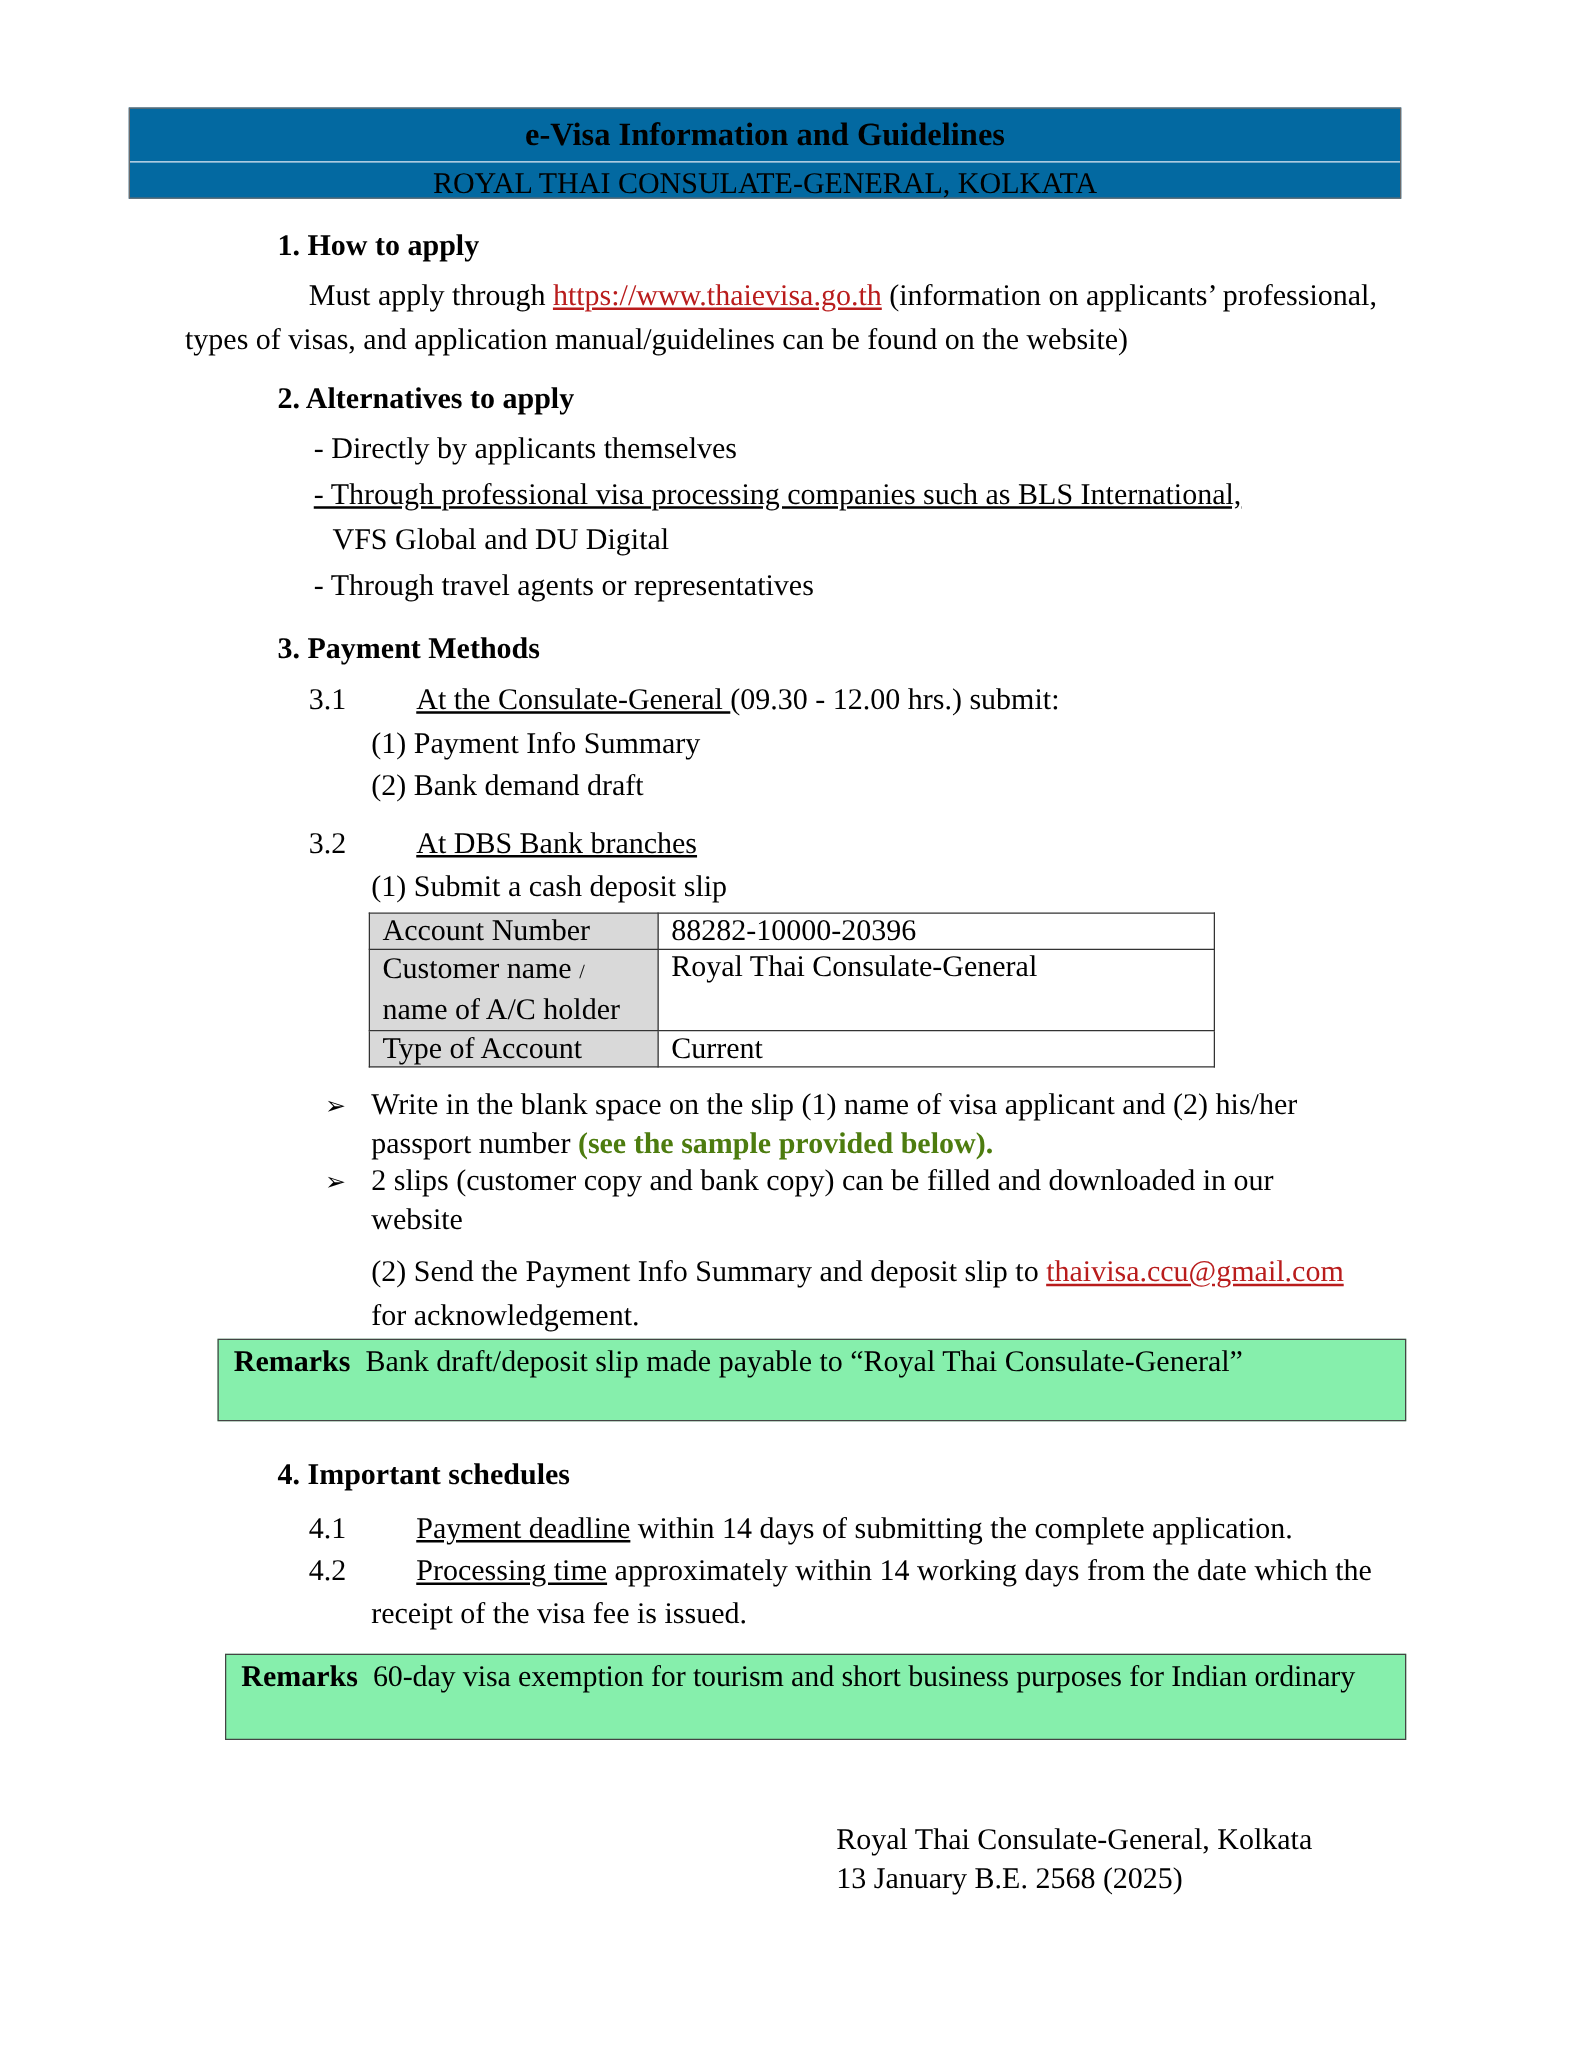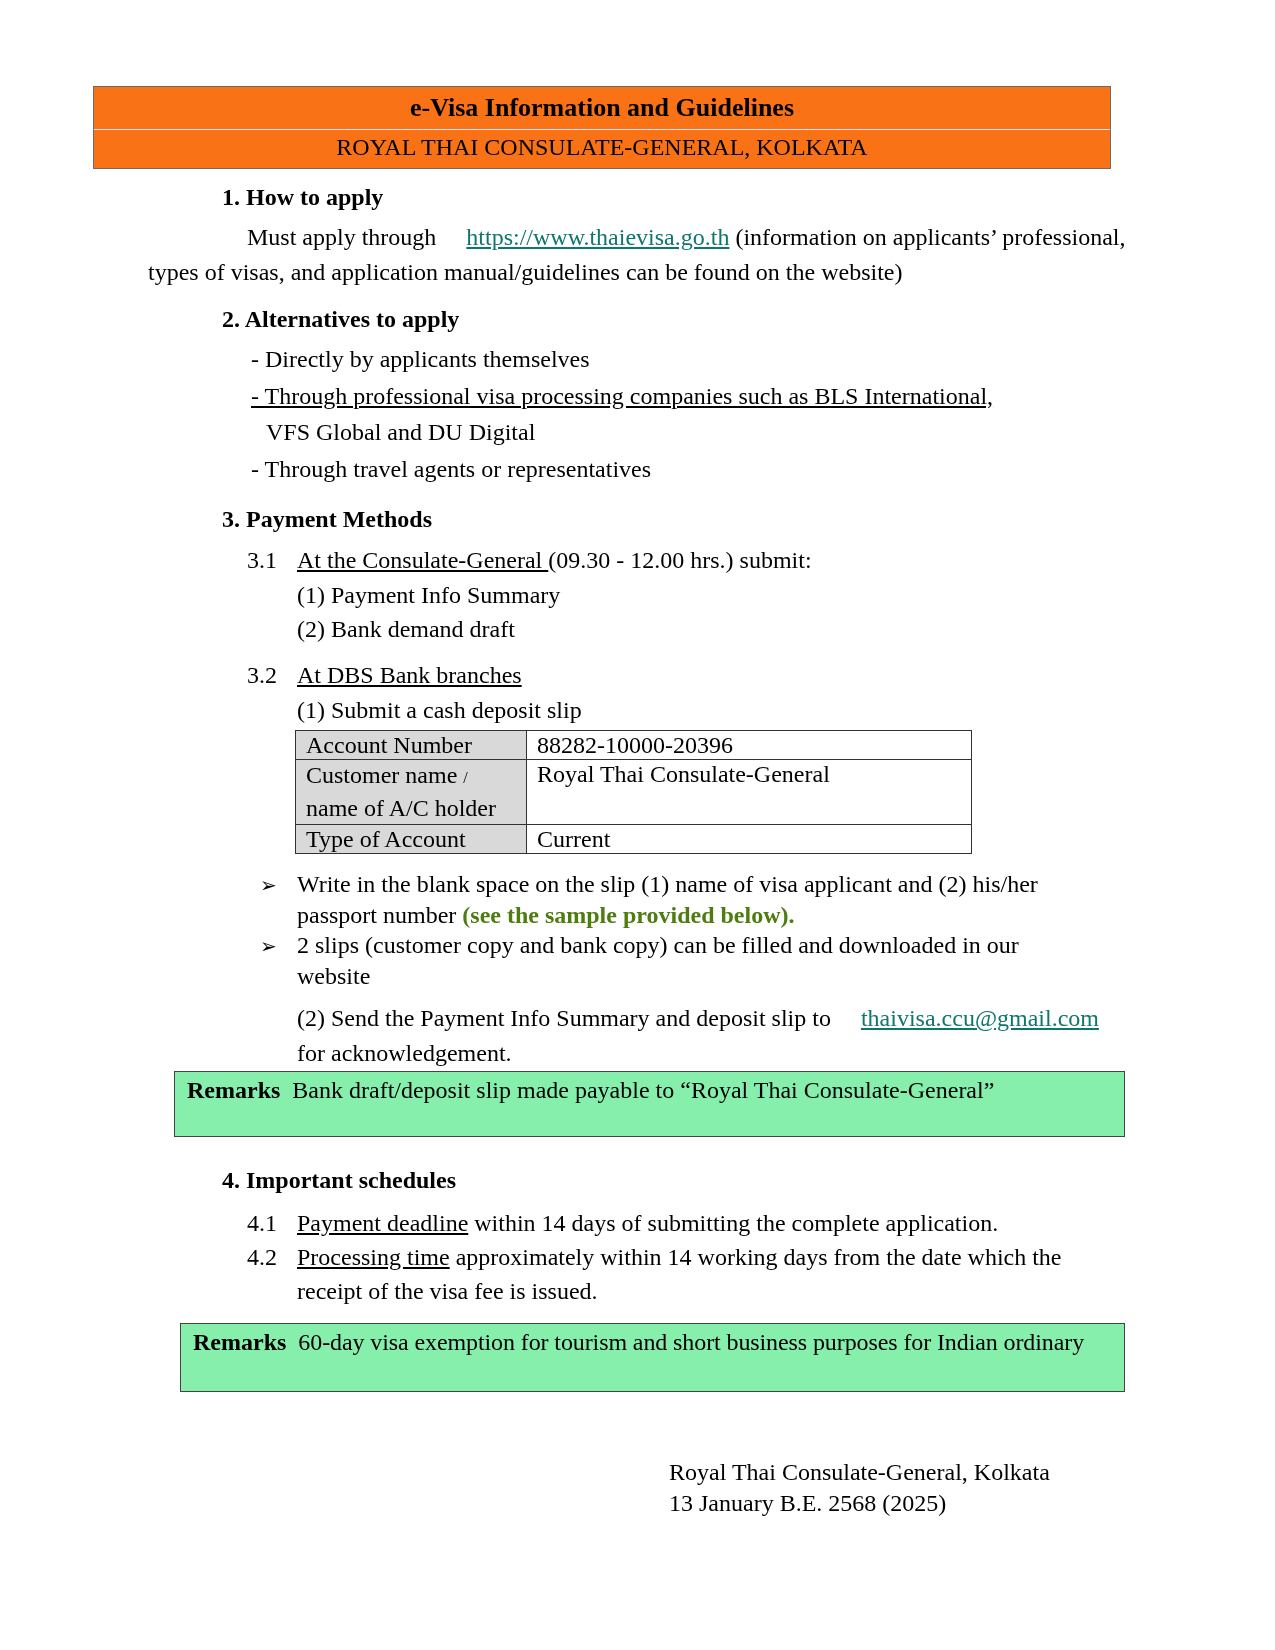--- a/index.html
+++ b/index.html
@@ -1,27 +1,27 @@
 <!DOCTYPE html>
 <html><head>
 <meta charset="utf-8">
 <style>
   html, body { margin:0; padding:0; background:#ffffff; }
   body { width:1275px; height:1650px; position:relative; overflow:hidden;
          font-family:"Liberation Serif", "DejaVu Serif", serif; color:#000; font-size:24px; }
   .abs { position:absolute; white-space:nowrap; line-height:1.2; }
-  .header-box { position:absolute; left:93px; top:86px; width:1018px; height:83px;
-                background:#f97316; border:1.5px solid #6b6b6b; box-sizing:border-box; }
+  .header-box { position:absolute; left:103px; top:86px; width:1018px; height:73px;
+                background:#0369a1; border:1.5px solid #6b6b6b; box-sizing:border-box; }
   .header-title { position:absolute; left:0; right:0; top:6px; text-align:center; font-weight:bold; font-size:26px; }
   .header-sub { position:absolute; left:0; right:0; top:47px; text-align:center; font-size:24px; }
   .header-divider { position:absolute; left:0; right:0; top:42px; height:1px; background:#e6ebf6; }
   .h { font-weight:bold; }
-  .link { color:#0f766e; text-decoration:underline;margin-left:24px; }
+  .link { color:#b91c1c; text-decoration:underline; }
   .blue { color:#4d7c0f;font-weight:bold; }
-  .ul { text-decoration:underline; }
+  .ul { text-decoration:underline;margin-left:36px; }
   table.acct { position:absolute; left:295px; top:730px; width:677px; border-collapse:collapse; font-size:24px; }
   table.acct td { border:1.5px solid #333; padding:0 10px; line-height:28px; vertical-align:top; }
   table.acct td.k { background:#d9d9d9; width:210px; }
   .small { font-size:16px; }
   .remark-box { position:absolute; border:1.5px solid #444; box-sizing:border-box; background:#86efac; }
   .arrow { font-size:20px; }
 </style>
 </head>
 <body>
 

